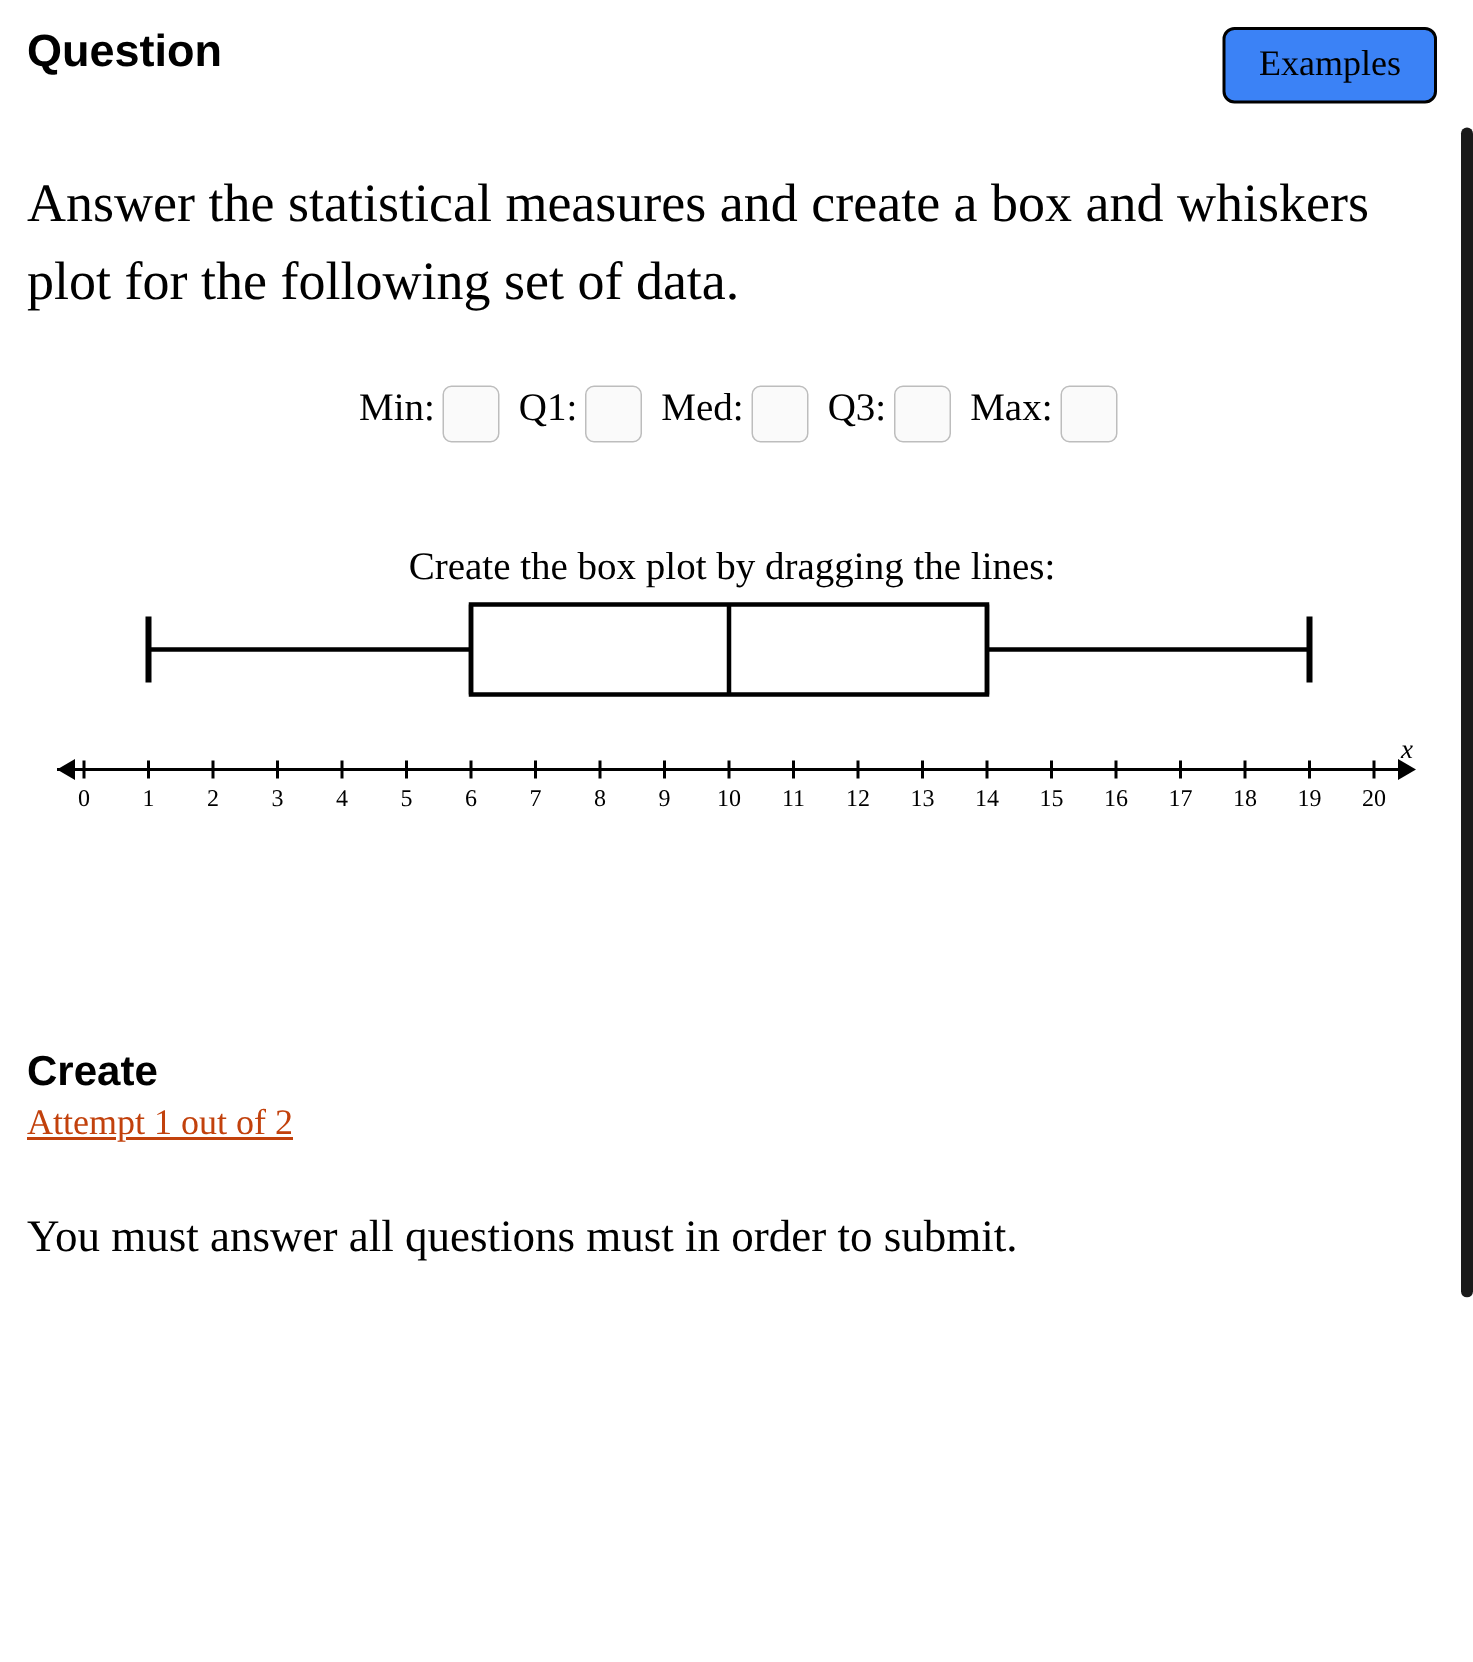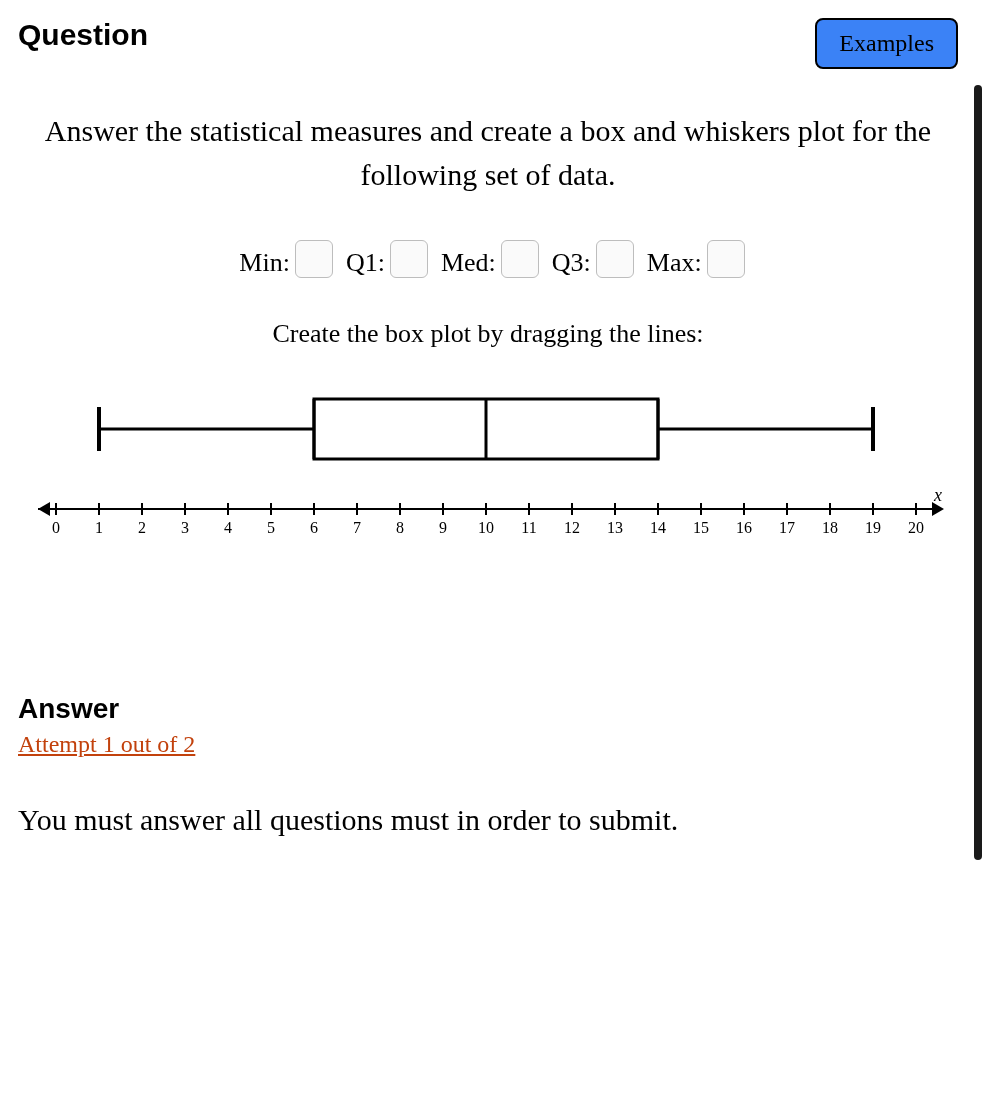--- a/index.html
+++ b/index.html
@@ -39,53 +39,51 @@
   .examples-btn {
     font-family: Georgia, serif;
     font-size: 24px;
     padding: 10px 22px;
     border: 2px solid #000;
     border-radius: 8px;
     background: #3b82f6;
     cursor: pointer;
   }
   .prompt {
-    font-size: 30px;
+    font-size: 36px;
     line-height: 1.45;
     margin-bottom: 44px;
-    text-align: center;
   }
   .dataset {
     font-size: 34px;
     text-align: center;
     margin-bottom: 56px;
   }
   .stats-row {
     display: flex;
     justify-content: center;
-    align-items: flex-end;
+    align-items: flex-start;
     gap: 5px;
     font-size: 26px;
-    margin-bottom: 41px;
+    margin-bottom: 68px;
     font-family: Georgia, serif;
   }
   .stats-row label { margin-left: 8px; }
   .stat-input {
     width: 38px;
     height: 38px;
     border: 1.5px solid #bdbdbd;
     border-radius: 6px;
     background: #fafafa;
     font-size: 18px;
     text-align: center;
   }
   .drag-text {
     font-size: 26px;
     text-align: center;
-    margin-bottom: 40px;
   }
   .plot-wrap {
     margin: 0 18px 0 18px;
   }
   .answer-heading {
     font-family: -apple-system, BlinkMacSystemFont, "Segoe UI", Arial, sans-serif;
     font-size: 28px;
     font-weight: 700;
     margin-top: 130px;
   }
@@ -181,16 +179,16 @@
         <text x="751" y="144" font-size="16" font-family="Georgia,serif" text-anchor="middle">17</text>
         <line x1="794" y1="114" x2="794" y2="126" stroke="#000" stroke-width="2"></line>
         <text x="794" y="144" font-size="16" font-family="Georgia,serif" text-anchor="middle">18</text>
         <line x1="837" y1="114" x2="837" y2="126" stroke="#000" stroke-width="2"></line>
         <text x="837" y="144" font-size="16" font-family="Georgia,serif" text-anchor="middle">19</text>
         <line x1="880" y1="114" x2="880" y2="126" stroke="#000" stroke-width="2"></line>
         <text x="880" y="144" font-size="16" font-family="Georgia,serif" text-anchor="middle">20</text>
       </svg>
   </div>
 
-  <div class="answer-heading">Answer</div>
+  <div class="answer-heading">Create</div>
   <div class="attempt">Attempt 1 out of 2</div>
   <div class="submit-msg">You must answer all questions must in order to submit.</div>
 </div>
 
 </body></html>

